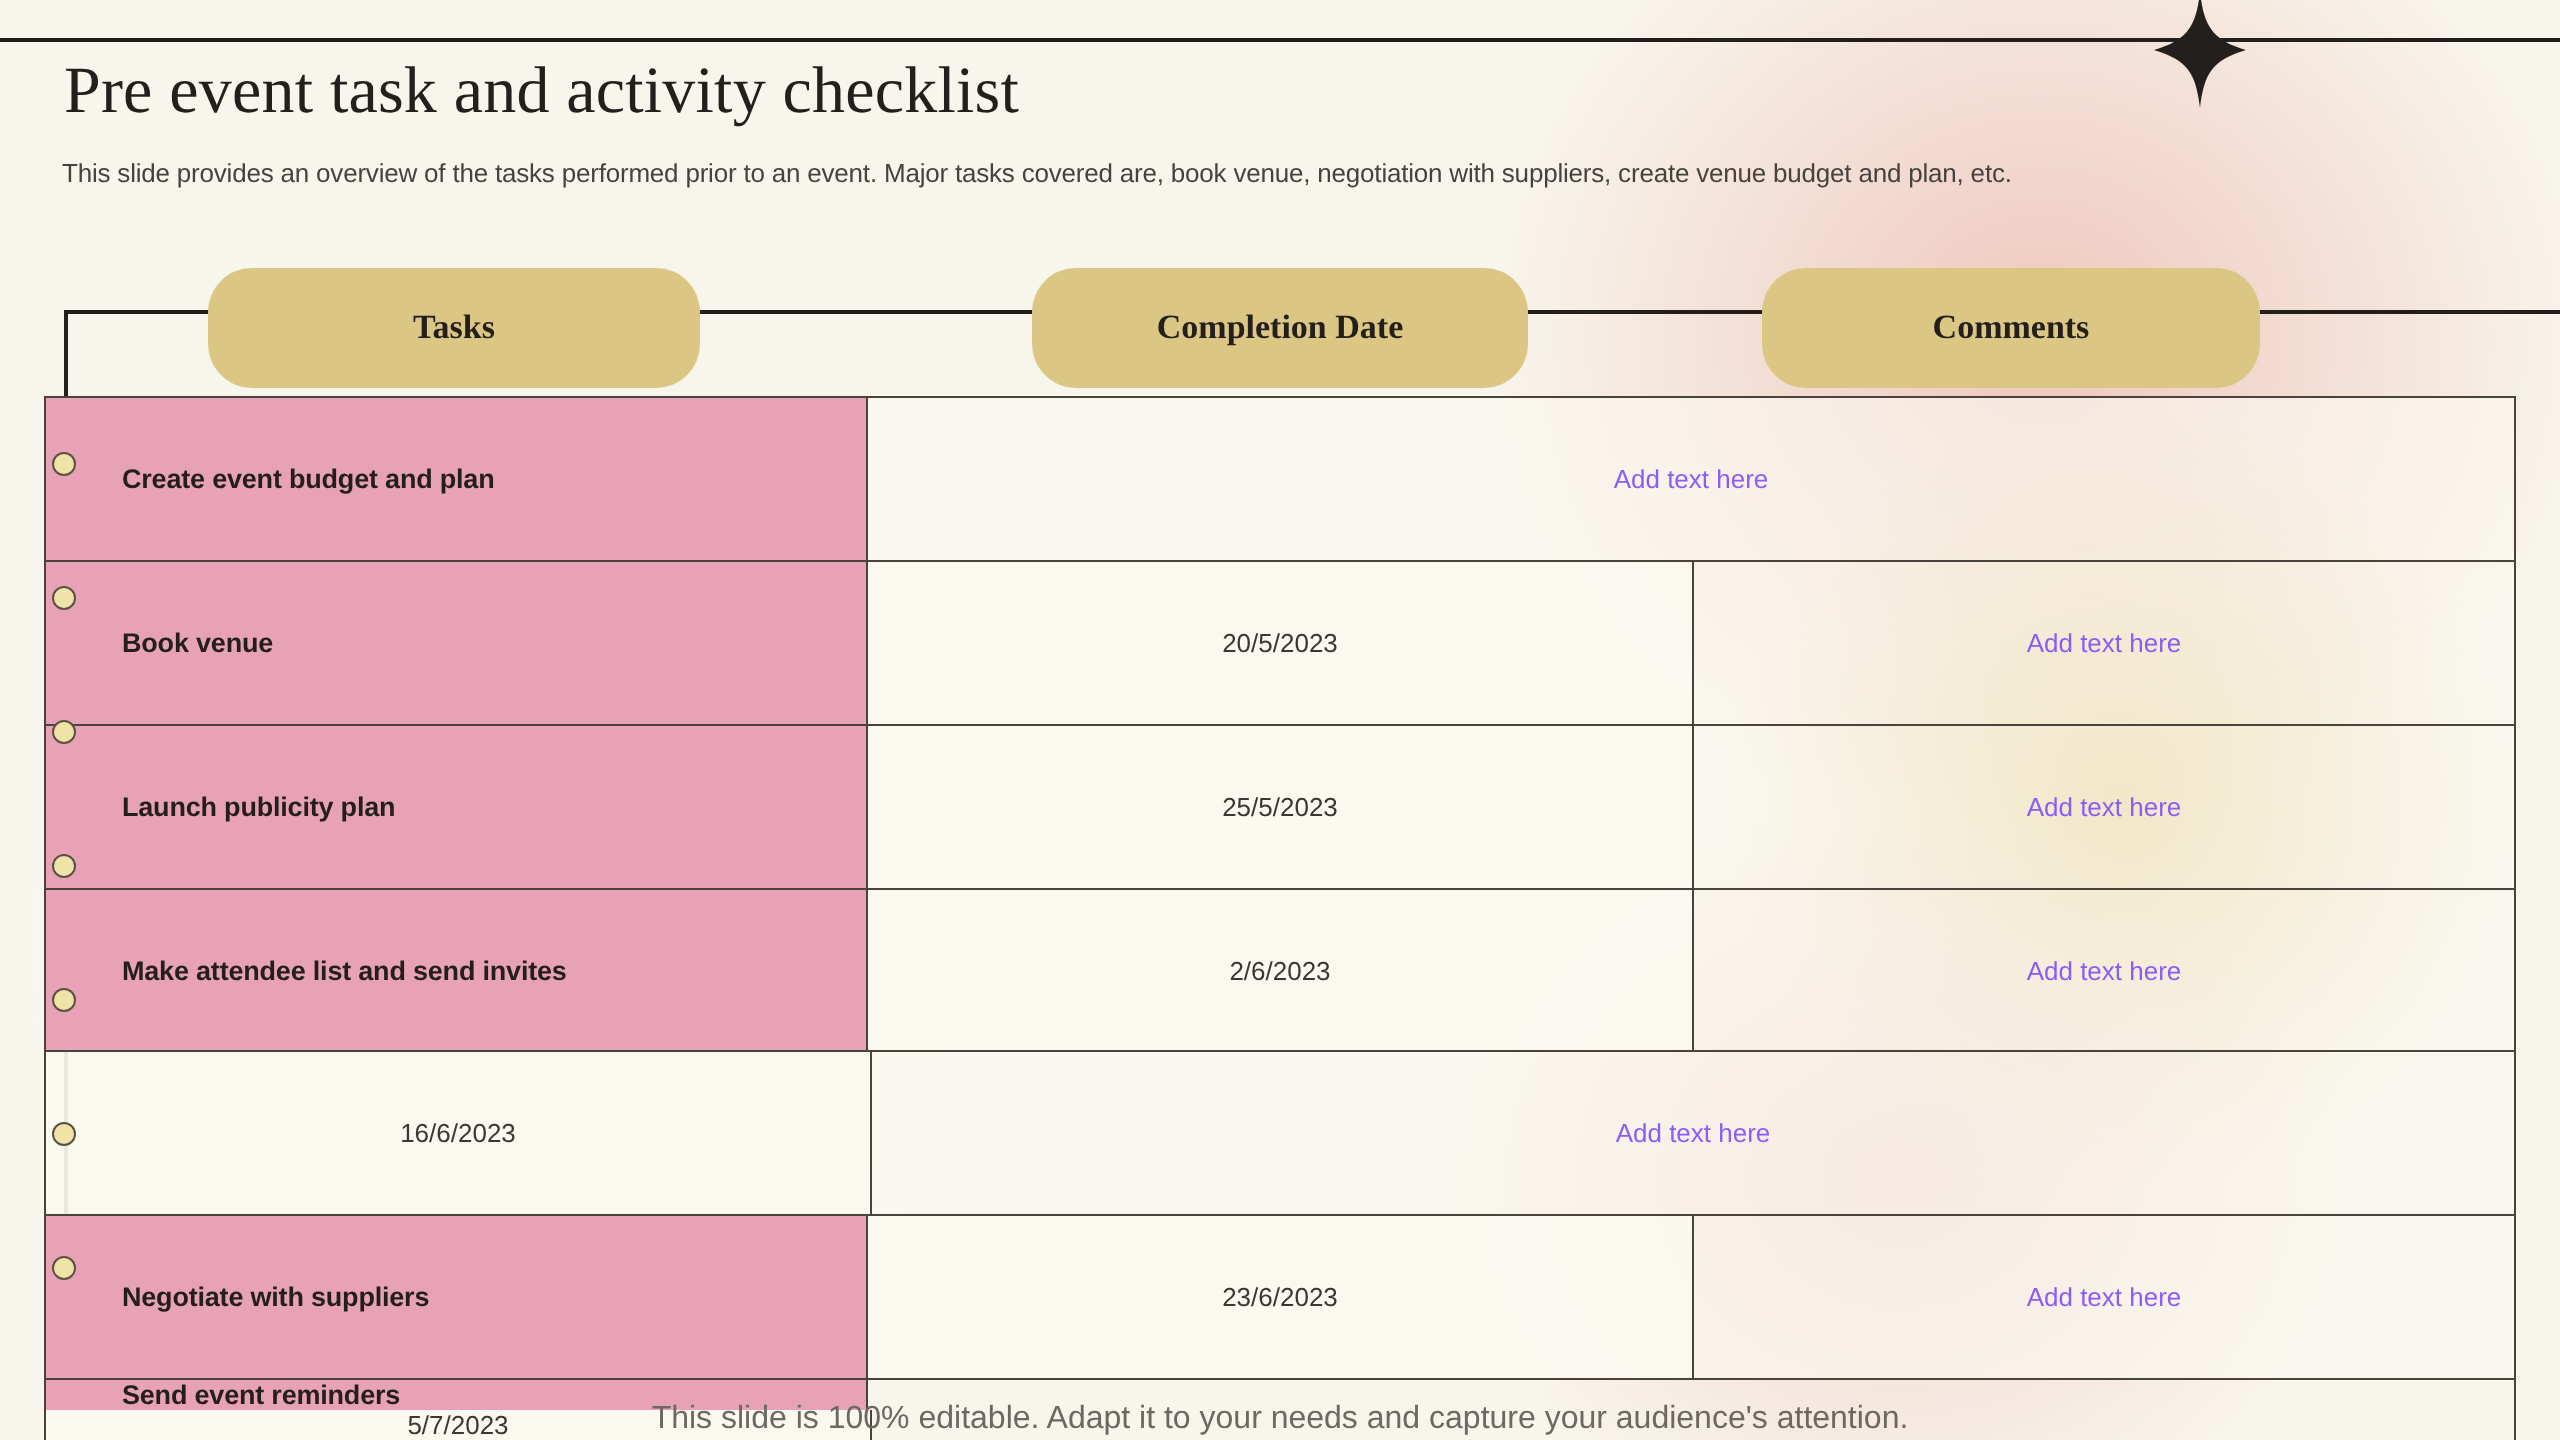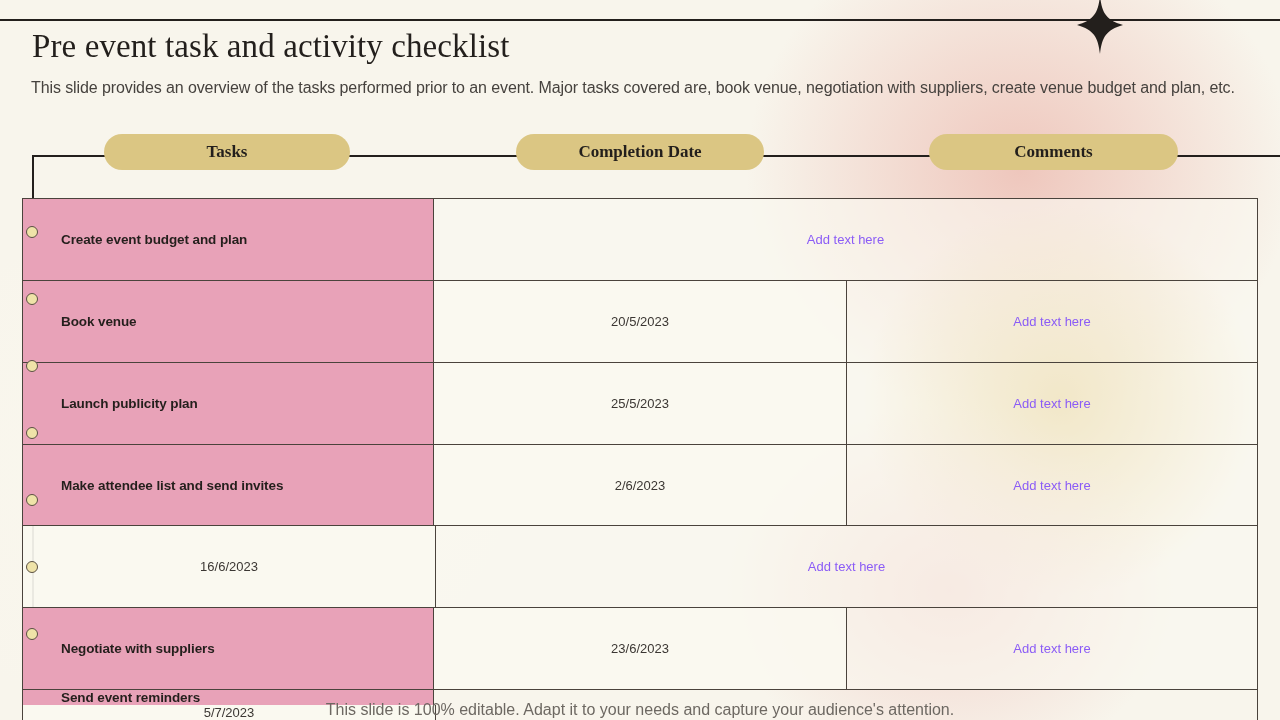--- a/index.html
+++ b/index.html
@@ -64,51 +64,51 @@
   
   .title {
     position:absolute; left:32px; top:28px;
     font-family:"Liberation Serif", serif;
     font-size:33px; font-weight:400;
     color:#231f1c; letter-spacing:.1px;
     white-space:nowrap;
   }
   .subtitle {
     position:absolute; left:31px; top:79px;
-    font-size:16px; color:#46423e;
+    font-size:13px; color:#46423e;
     letter-spacing:-.1px; white-space:nowrap;
   }
 
   
   .hdr-line {
     position:absolute; left:32px; top:155px;
     width:1248px; height:1.5px;
     background:#231f1c;
   }
   
   .rail {
     position:absolute; left:32px; top:155px;
     width:1.5px; height:513px;
     background:#231f1c;
   }
 
   
   .pill {
     position:absolute; top:134px;
-    height:36px;
+    height:60px;
     border-radius:22px;
     background:#dbc683;
     display:flex; align-items:center; justify-content:center;
     font-family:"Liberation Serif", serif;
     font-weight:700; font-size:17px;
     color:#231f1c;
   }
   #pill0 { left:104px;  width:246px; }
   #pill1 { left:516px;  width:248px; }
-  #pill2 { left:929px;  width:249px; }
+  #pill2 { left:881px;  width:249px; }
 
   
   .table {
     position:absolute;
     left:22px; top:198px;
     width:1236px; height:574px;
     display:flex; flex-direction:column;
     border:1.5px solid #4a433c;
   }
   .row {

